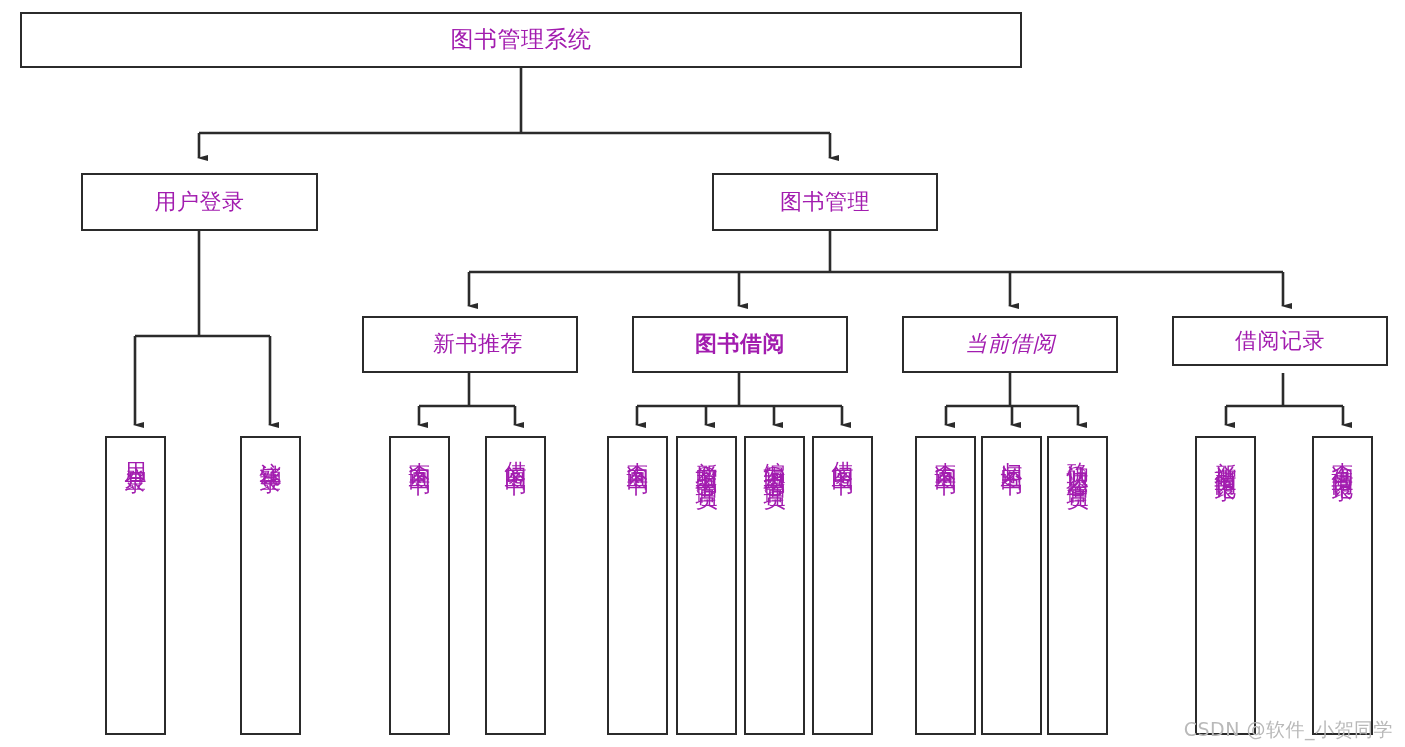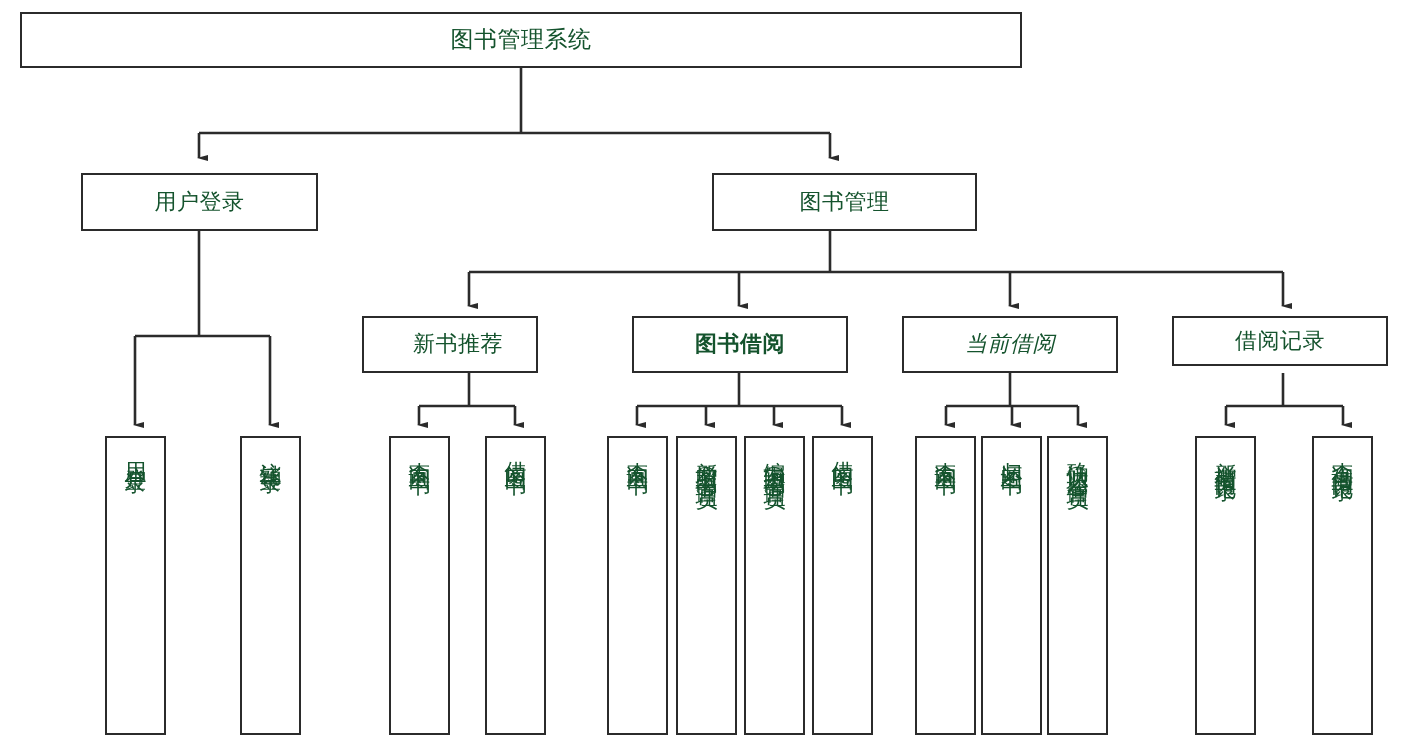--- a/index.html
+++ b/index.html
@@ -26,21 +26,21 @@
     position: absolute;
     box-sizing: border-box;
     background: #ffffff;
     border: 2px solid #2b2b2b;
     display: flex;
     align-items: center;
     justify-content: center;
     z-index: 5;
   }
   .node-label {
-    color: #14532d;
+    color: #a21caf;
     font-size: 22px;
     line-height: 1.12;
     letter-spacing: 0.5px;
     text-align: center;
     white-space: nowrap;
   }
   .node.leaf {
     align-items: flex-start;
     justify-content: center;
     padding-top: 0;
@@ -125,25 +125,25 @@
   </svg>
 
   <div class="node level1" style="left:20px; top:12px; width:1002px; height:56px;">
     <span class="node-label">图书管理系统</span>
   </div>
 
   <div class="node level2" style="left:81px; top:173px; width:237px; height:58px;">
     <span class="node-label">用户登录</span>
   </div>
 
-  <div class="node level2" style="left:712px; top:173px; width:265px; height:58px;">
+  <div class="node level2" style="left:712px; top:173px; width:226px; height:58px;">
     <span class="node-label">图书管理</span>
   </div>
 
-  <div class="node level2" style="left:362px; top:316px; width:176px; height:57px;padding-left:16px;">
+  <div class="node level2" style="left:362px; top:316px; width:216px; height:57px;padding-left:16px;">
     <span class="node-label">新书推荐</span>
   </div>
 
   <div class="node level2" style="left:632px; top:316px; width:216px; height:57px;font-weight:bold;">
     <span class="node-label">图书借阅</span>
   </div>
 
   <div class="node level2" style="left:902px; top:316px; width:216px; height:57px;font-style:italic;">
     <span class="node-label">当前借阅</span>
   </div>
@@ -197,14 +197,15 @@
   </div>
 
   <div class="node leaf" style="left:1195px; top:436px; width:61px; height:299px;">
     <span class="node-label">新增借阅记录</span>
   </div>
 
   <div class="node leaf" style="left:1312px; top:436px; width:61px; height:299px;">
     <span class="node-label">查询借阅记录</span>
   </div>
 
+  <div class="watermark">CSDN @软件_小贺同学</div>
 
 </div>
 
 </body></html>

